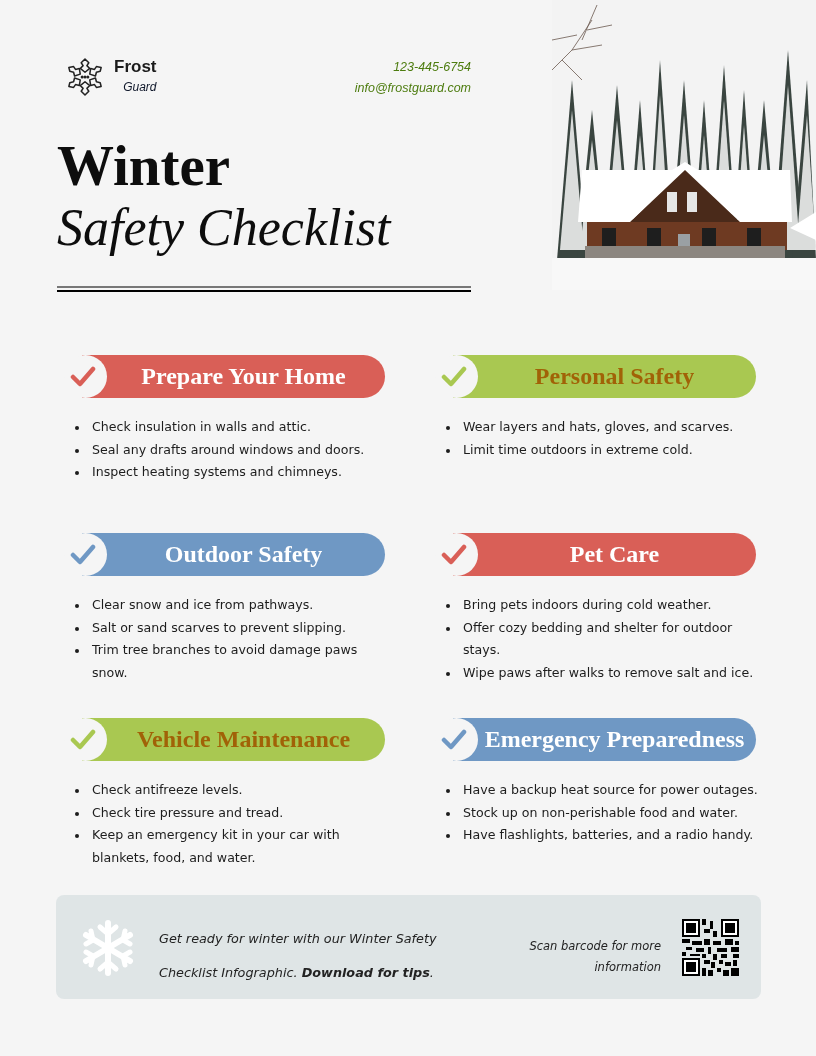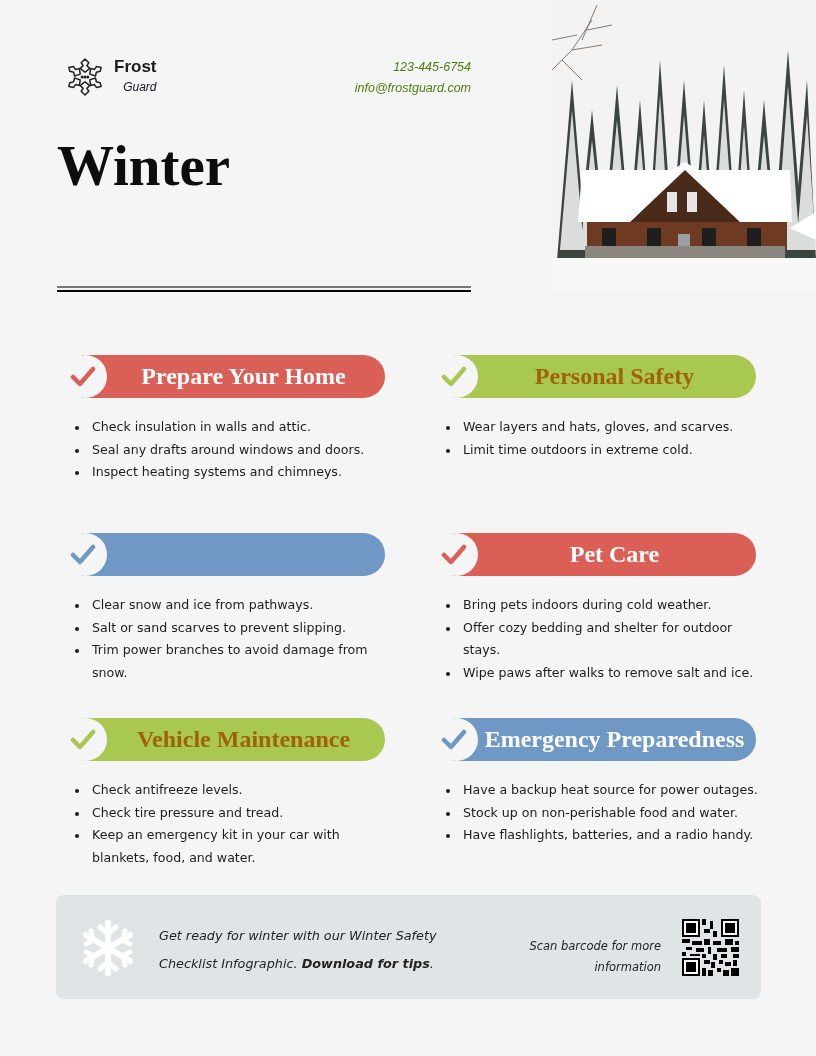--- a/index.html
+++ b/index.html
@@ -36,21 +36,21 @@
   .items li::before { content: ""; position: absolute; left: 0; top: 10px; width: 4px; height: 4px; border-radius: 50%; background: #1d1d1d; }
 
   .red { background: #d95f57; }
   .green { background: #a9c851; }
   .blue { background: #6f98c4; }
   .fg-white { color: #ffffff; }
   .fg-dark { color: #a16207; }
 
   .banner { position: absolute; left: 56px; top: 895px; width: 705px; height: 104px; background: #dfe5e6; border-radius: 8px; }
   .banner-snow { position: absolute; left: 24px; top: 24px; width: 56px; height: 58px; }
-  .banner-text { position: absolute; left: 103px; top: 27px; width: 320px; font-family: "DejaVu Sans", sans-serif; font-style: italic; font-size: 12.8px; line-height: 28px; color: #222; }
+  .banner-text { position: absolute; left: 103px; top: 27px; width: 320px; font-family: "DejaVu Sans", sans-serif; font-style: italic; font-size: 12.8px; line-height: 34px; color: #222; }
   .banner-text b { font-weight: bold; }
   .banner-scan { position: absolute; right: 100px; top: 41px; text-align: right; font-family: "DejaVu Sans", sans-serif; font-style: italic; font-size: 11.5px; line-height: 21px; color: #222; width: 170px; }
   .qr { position: absolute; left: 626px; top: 24px; width: 57px; height: 57px; }
 </style>
 </head>
 <body>
 
 <div class="logo">
   <svg viewBox="0 0 40 44" fill="none" stroke="#222" stroke-width="1.6" stroke-linejoin="round">
     <path d="M20 3 l4 4 -2 3 3 3 -5 4 -5 -4 3 -3 -2 -3z"></path>
@@ -69,20 +69,21 @@
   </div>
 </div>
 
 <div class="contact">
   <div>123-445-6754</div>
   <div>info@frostguard.com</div>
 </div>
 
 <div class="title">
   <span class="title-1">Winter</span>
+  <span class="title-2">Safety Checklist</span>
 </div>
 <div class="rule r1"></div>
 <div class="rule r2"></div>
 
 <div class="photo">
   <svg viewBox="0 0 264 290" width="264" height="290">
     <rect width="264" height="290" fill="#f3f3f3"></rect>
 
     <g stroke="#6b5a50" stroke-width="1" fill="none" opacity="0.8">
       <path d="M0 70 L20 50 L40 20 M20 50 L50 45 M10 60 L30 80 M30 40 L45 5 M0 40 L25 35 M35 30 L60 25"></path>
@@ -167,25 +168,26 @@
   </ul>
 </div>
 
 <div class="section" style="left:60px; top:533px;">
   <div class="pill">
     <div class="pill-bar blue"></div>
     <div class="pill-notch"></div>
     <svg class="pill-check" viewBox="0 0 26 22">
         <path d="M3 11 L10 18 L23 3" stroke="#6f98c4" stroke-width="4.5" fill="none" stroke-linecap="round" stroke-linejoin="round"></path>
       </svg>
+    <div class="pill-label fg-white">Outdoor Safety</div>
   </div>
   <ul class="items">
     <li>Clear snow and ice from pathways.</li>
     <li>Salt or sand scarves to prevent slipping.</li>
-    <li>Trim power branches to avoid damage from snow.</li>
+    <li>Trim tree branches to avoid damage paws snow.</li>
   </ul>
 </div>
 
 <div class="section" style="left:431px; top:533px;">
   <div class="pill">
     <div class="pill-bar red"></div>
     <div class="pill-notch"></div>
     <svg class="pill-check" viewBox="0 0 26 22">
         <path d="M3 11 L10 18 L23 3" stroke="#d95f57" stroke-width="4.5" fill="none" stroke-linecap="round" stroke-linejoin="round"></path>
       </svg>

